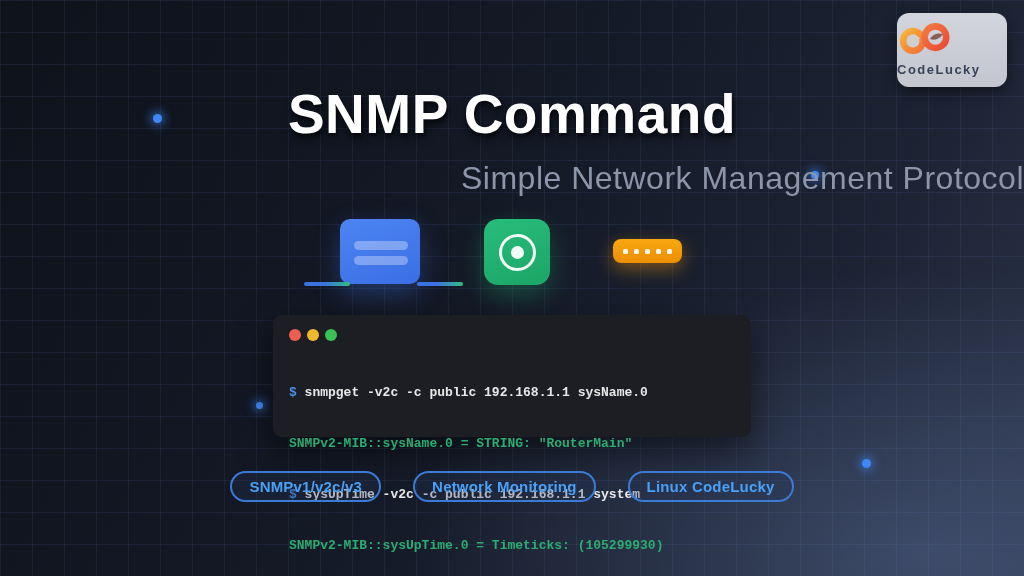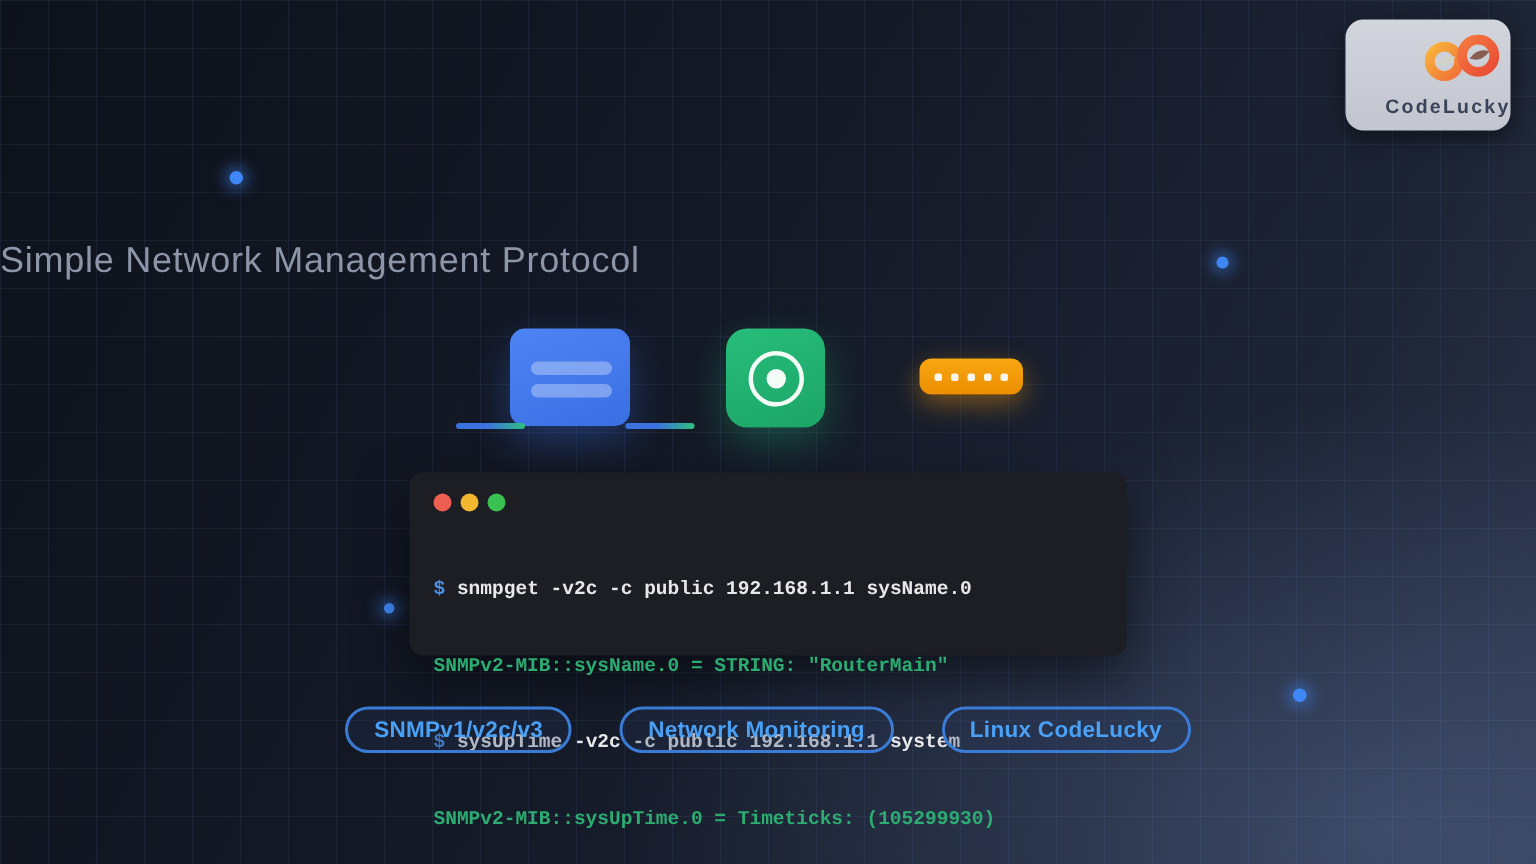--- a/index.html
+++ b/index.html
@@ -26,38 +26,38 @@
     background: #3f87f5;
     box-shadow: 0 0 10px 3px rgba(63,135,245,0.55);
   }
 
   
   .brand-card {
     position: absolute; left: 897px; top: 13px;
     width: 110px; height: 74px; border-radius: 12px;
     background: linear-gradient(180deg, #d2d5dc 0%, #c3c6cf 100%);
     box-shadow: 0 5px 14px rgba(0,0,0,0.45);
-    display: flex; flex-direction: column; align-items: flex-end; justify-content: center;
+    display: flex; flex-direction: column; align-items: flex-start; justify-content: center;
     gap: 3px;
   }
   .brand-name {
     color: #39435a; font-size: 13px; font-weight: 600; letter-spacing: 1.5px;
   }
 
   
   .title {
     position: absolute; left: 0; top: 82px; width: 100%;
     text-align: center; color: #ffffff;
     font-size: 55px; font-weight: 800; letter-spacing: 0.5px;
     text-shadow: 0 5px 10px rgba(0,0,0,0.6), 2px 3px 3px rgba(0,0,0,0.4);
   }
   .subtitle {
     position: absolute; left: 0; top: 160px; width: 100%;
-    text-align: left; color: #8c96a8;
-    font-size: 24px; font-weight: 300; letter-spacing: 0.5px;
+    text-align: right; color: #8c96a8;
+    font-size: 32px; font-weight: 300; letter-spacing: 0.5px;
   }
 
   
   .icon-device {
     position: absolute; left: 340px; top: 219px; width: 80px; height: 65px;
     border-radius: 10px;
     background: linear-gradient(160deg, #4d84f2 0%, #3a6fe4 100%);
     box-shadow: 0 10px 26px rgba(59,115,232,0.35);
   }
   .icon-device .bar {
@@ -160,20 +160,21 @@
         </defs>
         <circle cx="17" cy="19" r="10.5" fill="none" stroke="url(#gl)" stroke-width="7"></circle>
         <circle cx="41" cy="15" r="11.5" fill="none" stroke="url(#gr)" stroke-width="7"></circle>
         <path d="M11 21 Q17 13 25 16 Q19 24 11 21 Z" fill="#cfd2c5"></path>
         <path d="M35 17 Q41 9 49 12 Q43 20 35 17 Z" fill="#7a4a3a" opacity="0.85"></path>
       </svg>
     </span>
     <span class="brand-name">CodeLucky</span>
   </div>
 
+  <div class="title">SNMP Command</div>
   <div class="subtitle">Simple Network Management Protocol</div>
 
   <div class="icon-device">
     <div class="bar b1"></div>
     <div class="bar b2"></div>
   </div>
   <div class="cable left"></div>
   <div class="cable right"></div>
 
   <div class="icon-target">

